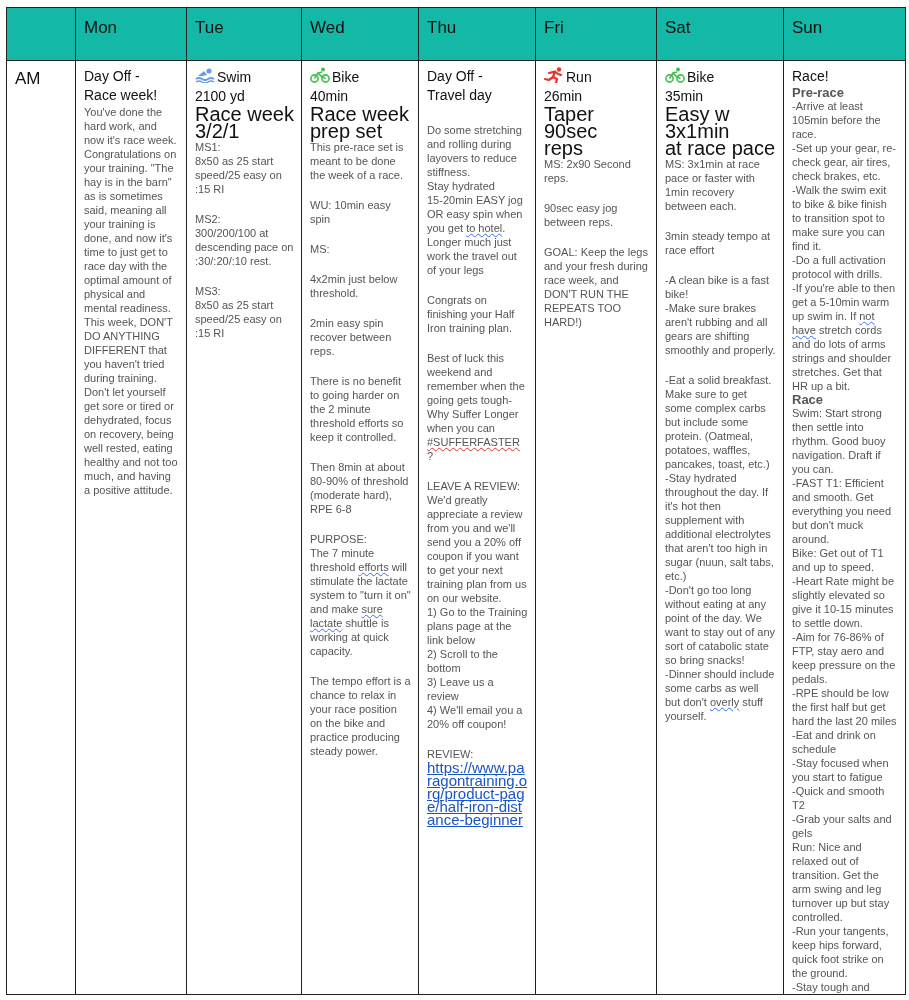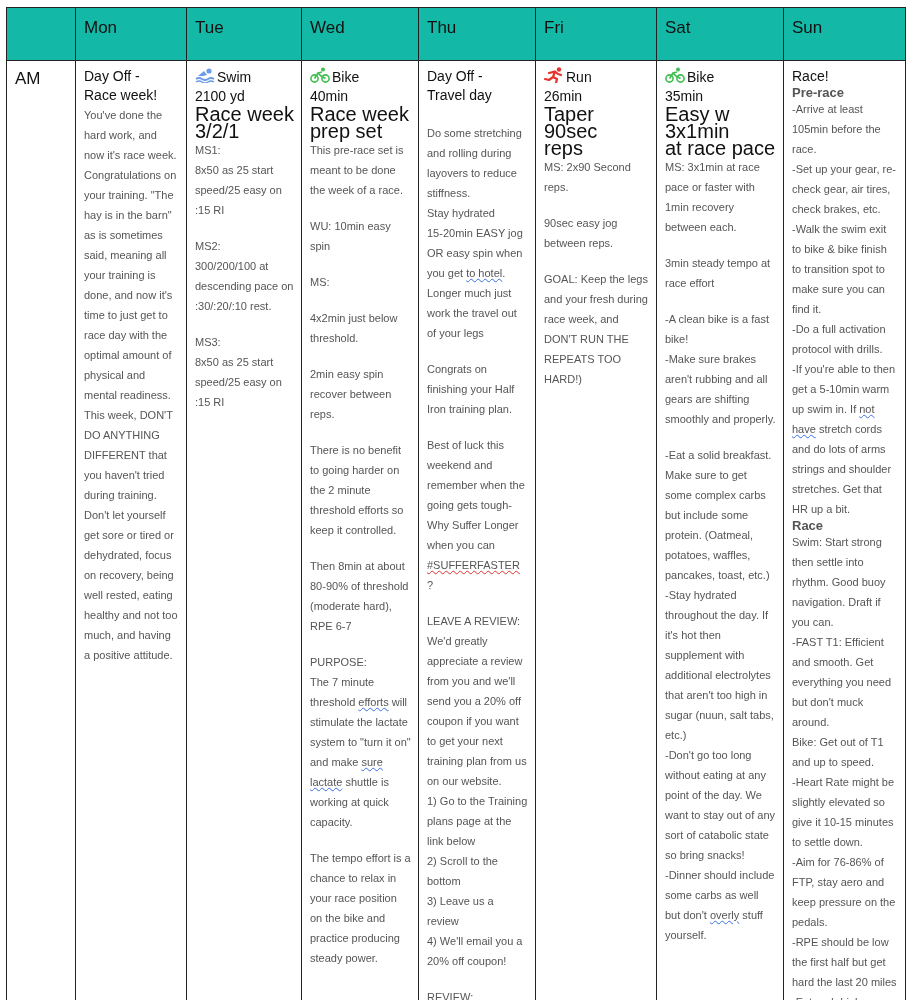--- a/index.html
+++ b/index.html
@@ -21,21 +21,21 @@
     font-weight: normal;
     font-size: 17px;
     color: #111;
     padding: 10px 8px 0 8px;
     box-sizing: border-box;
     vertical-align: top;
   }
   .sched tbody td { padding: 6px 7px 0 8px; }
   .rowlabel { font-size: 17px; color: #111; padding-top: 8px !important; }
   .sub-line { font-size: 20px; color: #111; line-height: 17px; display: block; }
-  .body-text { font-size: 11px; color: #555; line-height: 20px; white-space: pre-line; margin: 0; }
+  .body-text { font-size: 11px; color: #555; line-height: 14px; white-space: pre-line; margin: 0; }
   .body-text.spaced { margin-top: 16px; }
   .bold-head { font-weight: bold; color: #555; font-size: 13px; line-height: 13.1px; display: block; }
   .icon { display: inline-block; width: 20px; height: 16px; vertical-align: -1px; margin-right: 2px; }
   .link { color: #1a55c8; text-decoration: underline; font-size: 15px; line-height: 13.1px; display: block; word-break: break-all; }
   .sq { text-decoration: underline wavy #3a6ee8; text-decoration-thickness: 1px; }
   .sq-red { text-decoration: underline wavy #e03030; text-decoration-thickness: 1px; }
   .title-row { display: block; font-size: 14px; line-height: 19px; color: #111; }
 </style>
 </head>
 <body>
@@ -108,21 +108,21 @@
         </span>
         <span class="title-row">40min</span>
         <span class="sub-line">Race week</span>
         <span class="sub-line">prep set</span>
         <p class="body-text">This pre-race set is meant to be done the week of a race.</p>
         <p class="body-text spaced">WU:  10min easy spin</p>
         <p class="body-text spaced">MS:</p>
         <p class="body-text spaced">4x2min just below threshold.</p>
         <p class="body-text spaced">2min easy spin recover between reps.</p>
         <p class="body-text spaced">There is no benefit to going harder on the 2 minute threshold efforts so keep it controlled.</p>
-        <p class="body-text spaced">Then 8min at about 80-90% of threshold (moderate hard), RPE 6-7</p>
+        <p class="body-text spaced">Then 8min at about 80-90% of threshold (moderate hard), RPE 6-8</p>
         <p class="body-text spaced">PURPOSE:</p>
         <p class="body-text"><span>The 7 minute threshold </span><span class="sq">efforts</span><span> will stimulate the lactate system to "turn it on" and make </span><span class="sq">sure lactate</span><span> shuttle is working at quick capacity.</span></p>
         <p class="body-text spaced">The tempo effort is a chance to relax in your race position on the bike and practice producing steady power.</p>
       </td>
 
       <td>
         <span class="title-row">Day Off -</span>
         <span class="title-row">Travel day</span>
         <p class="body-text" style="margin-top:18px"><span>Do some stretching and rolling during layovers to reduce stiffness.
 Stay hydrated

